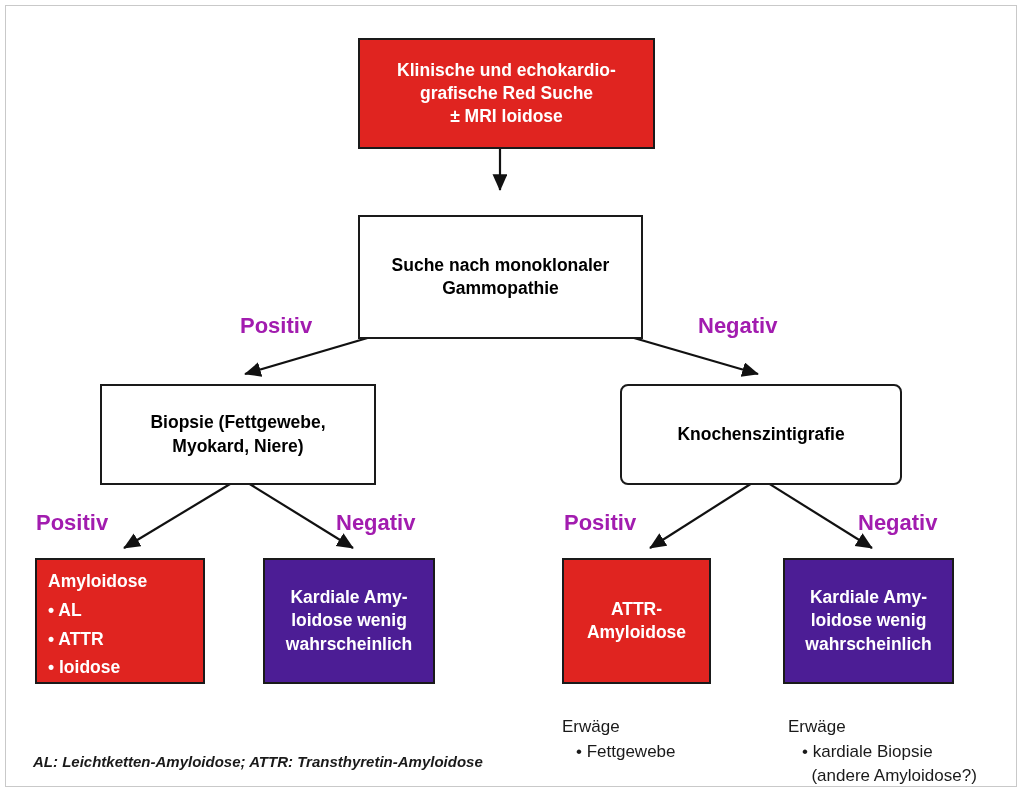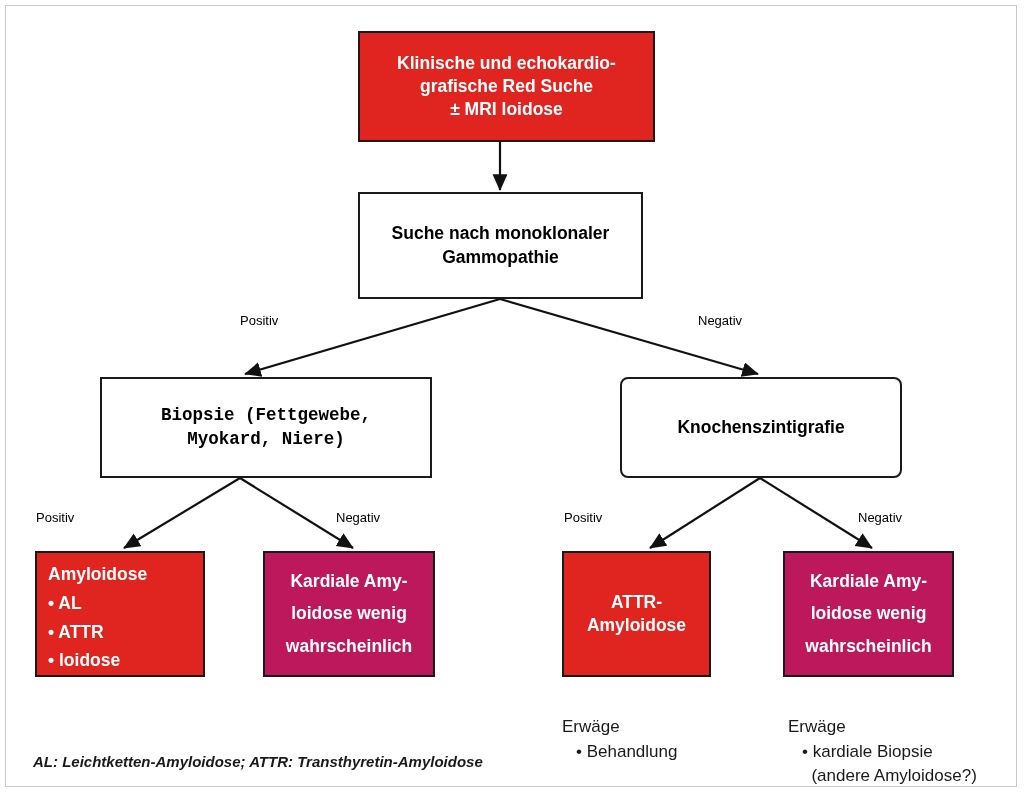--- a/index.html
+++ b/index.html
@@ -36,39 +36,39 @@
   .node {
     position: absolute;
     box-sizing: border-box;
     border: 2px solid #1a1a1a;
     display: flex;
     flex-direction: column;
     justify-content: center;
     align-items: center;
     text-align: center;
     line-height: 1.33;
+    margin-top: 7px;
   }
   .node.plain {
     background: #ffffff;
     color: #000000;
     font-weight: bold;
     font-size: 17.5px;
   }
   .node.red {
     background: #E02420;
     color: #ffffff;
     font-weight: bold;
     font-size: 17.5px;
   }
   .node.green {
-    background: #be185d;
+    background: #4c1d95;
     color: #ffffff;
     font-weight: bold;
     font-size: 17.5px;
-    gap: 9px;
   }
   .node .ln { display: block; white-space: pre; }
 
   .node.listbox {
     align-items: flex-start;
     justify-content: flex-start;
     text-align: left;
     padding: 10px 0 0 11px;
   }
   .node.listbox .head {
@@ -77,23 +77,23 @@
     margin-bottom: 3px;
   }
   .node.listbox .bullet {
     font-weight: bold;
     font-size: 17.5px;
     line-height: 1.62;
   }
 
   .edge-label {
     position: absolute;
-    font-weight: normal;
-    font-size: 13px;
-    color: #000000;
+    font-weight: bold;
+    font-size: 22px;
+    color: #a21caf;
     white-space: nowrap;
   }
   .note {
     position: absolute;
     color: #1a1a1a;
     font-size: 17px;
     line-height: 1.45;
     white-space: nowrap;
   }
   .note .nhead { font-weight: normal; margin-top: 32px; }
@@ -137,29 +137,29 @@
 
     <line x1="760" y1="478" x2="872" y2="548" stroke="#111111" stroke-width="2.2" marker-end="url(#arrowhead)"></line>
   </svg>
 
   <div class="node red" style="left:358px; top:31px; width:297px; height:111px;">
     <span class="ln">Klinische und echokardio-</span>
     <span class="ln">grafische Red Suche</span>
     <span class="ln">± MRI loidose</span>
   </div>
 
-  <div class="node plain" style="left:358px; top:192px; width:285px; height:107px;">
+  <div class="node plain" style="left:358px; top:208px; width:285px; height:124px;">
     <span class="ln">Suche nach monoklonaler</span>
     <span class="ln">Gammopathie</span>
   </div>
 
   <div class="edge-label" style="left:240px; top:313px;">Positiv</div>
   <div class="edge-label" style="left:698px; top:313px;">Negativ</div>
 
-  <div class="node plain" style="left:100px; top:377px; width:332px; height:101px;font-family:Liberation Mono, monospace;">
+  <div class="node plain" style="left:100px; top:377px; width:276px; height:101px;">
     <span class="ln">Biopsie (Fettgewebe,</span>
     <span class="ln">Myokard, Niere)</span>
   </div>
 
   <div class="node plain" style="left:620px; top:377px; width:282px; height:101px;border-radius:8px;">
     <span class="ln">Knochenszintigrafie</span>
   </div>
 
   <div class="edge-label" style="left:36px; top:510px;">Positiv</div>
   <div class="edge-label" style="left:336px; top:510px;">Negativ</div>
@@ -185,21 +185,21 @@
   </div>
 
   <div class="node green" style="left:783px; top:551px; width:171px; height:126px;">
     <span class="ln">Kardiale Amy-</span>
     <span class="ln">loidose wenig</span>
     <span class="ln">wahrscheinlich</span>
   </div>
 
   <div class="note" style="left:562px; top:683px;">
     <div class="nhead">Erwäge</div>
-    <div class="nitem" style="padding-left:14px;">• Behandlung</div>
+    <div class="nitem" style="padding-left:14px;">• Fettgewebe</div>
   </div>
 
   <div class="note" style="left:788px; top:683px;">
     <div class="nhead">Erwäge</div>
     <div class="nitem" style="padding-left:14px;">• kardiale Biopsie</div>
     <div class="nitem" style="padding-left:14px;">&nbsp;&nbsp;(andere Amyloidose?)</div>
   </div>
 
   <div class="footnote">AL: Leichtketten-Amyloidose; ATTR: Transthyretin-Amyloidose</div>
 

